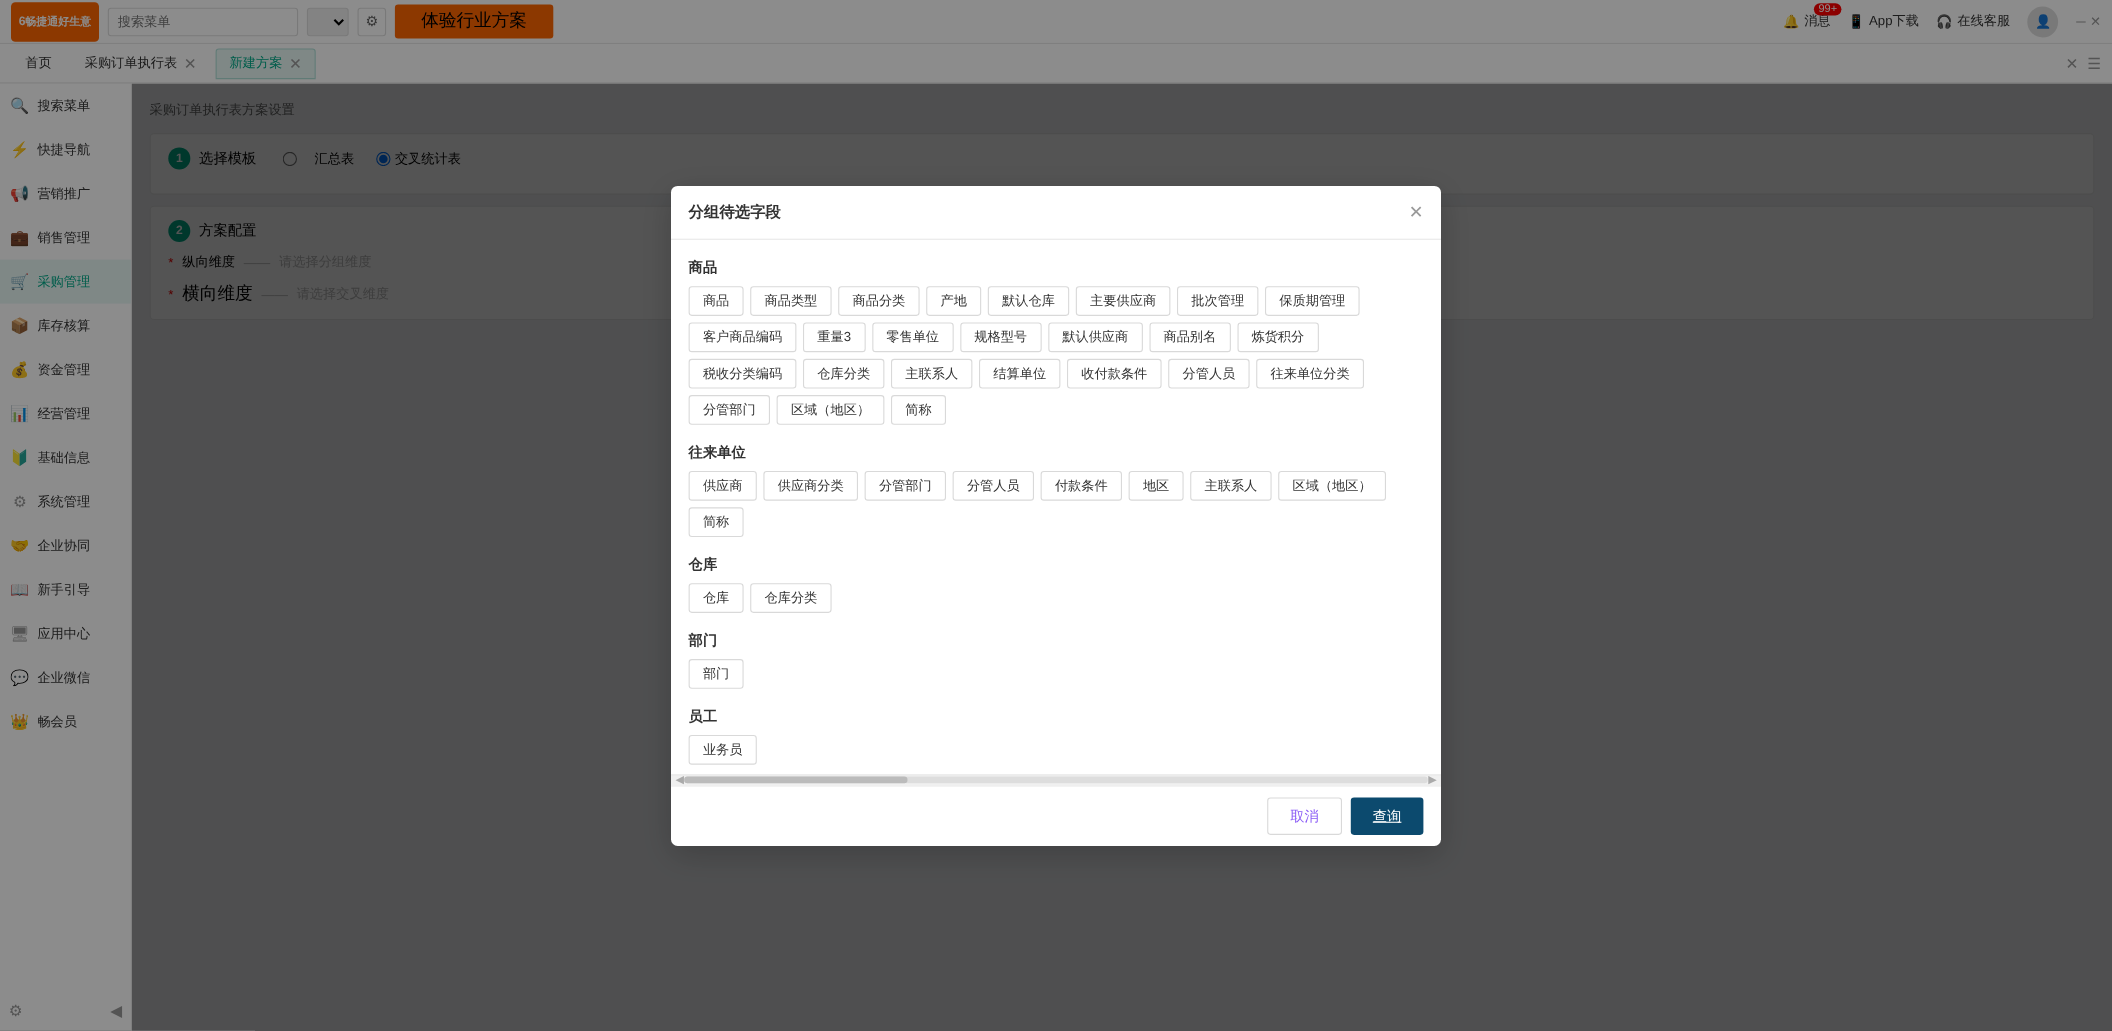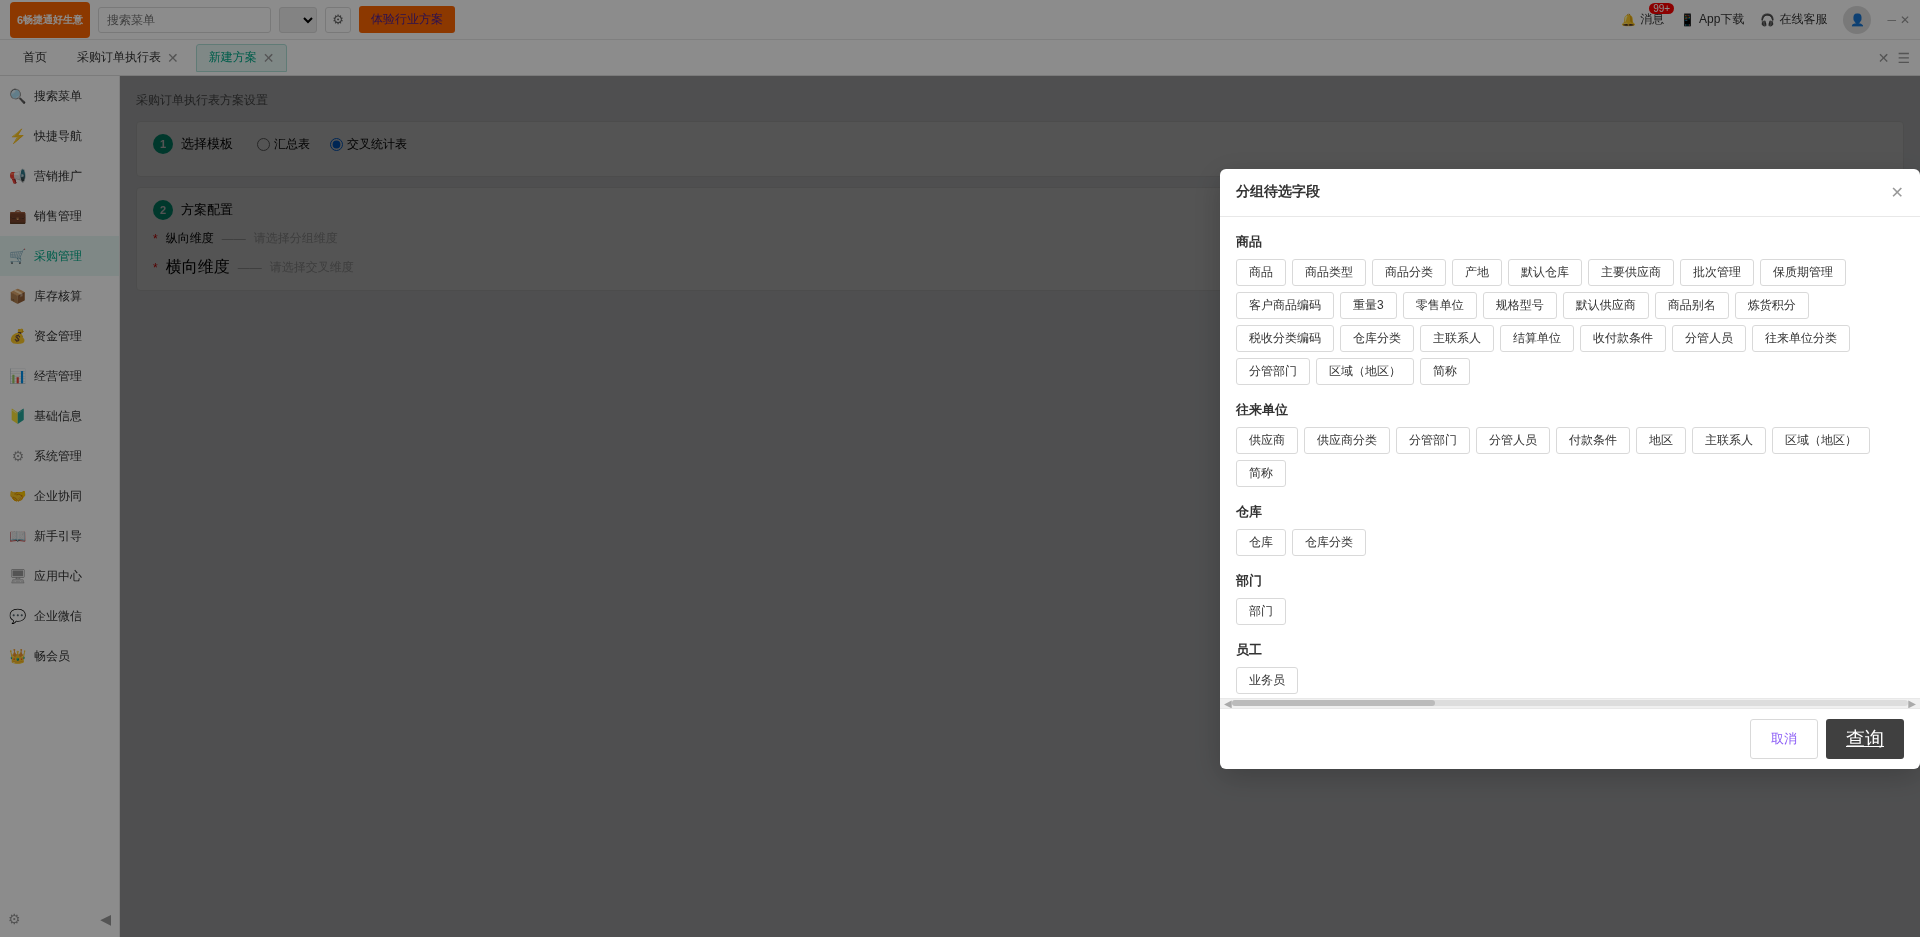--- a/index.html
+++ b/index.html
@@ -49,26 +49,26 @@
       border: 1px solid #ddd;
       border-radius: 3px;
       display: flex;
       align-items: center;
       justify-content: center;
       cursor: pointer;
       color: #666;
     }
     .top-bar-btn {
       background: #f60;
-      color: #4c1d95;
+      color: #000000;
       border: none;
       border-radius: 3px;
-      padding: 5px 12px;
-      cursor: pointer;
-      font-size: 12px;
+      padding: 5px 24px;
+      cursor: pointer;
+      font-size: 16px;
     }
     .top-bar-right {
       margin-left: auto;
       display: flex;
       align-items: center;
       gap: 16px;
       font-size: 12px;
       color: #333;
     }
     .notification-badge {
@@ -173,21 +173,21 @@
     }
 
     
     .modal-backdrop {
       position: fixed;
       top: 0; left: 0; right: 0; bottom: 0;
       background: rgba(0,0,0,0.45);
       z-index: 100;
       display: flex;
       align-items: center;
-      justify-content: flex-end;
+      justify-content: center;
     }
     .modal {
       background: #fff;
       border-radius: 6px;
       width: 700px;
       max-height: 600px;
       display: flex;
       flex-direction: column;
       box-shadow: 0 8px 30px rgba(0,0,0,0.2);
     }
@@ -312,25 +312,25 @@
       padding: 7px 20px;
       background: #fff;
       border: 1px solid #d9d9d9;
       border-radius: 3px;
       cursor: pointer;
       font-size: 13px;
       color: #8b5cf6;
     }
     .btn-confirm {
       padding: 7px 20px;
-      background: #404040;
+      background: #0c4a6e;
       border: none;
       border-radius: 3px;
       cursor: pointer;
-      font-size: 19px;
+      font-size: 13px;
       color: white;
       text-decoration: underline;
     }
   </style>
 </head>
 <body>
 
 <div class="top-bar">
   <div class="top-bar-logo">
     <span>6</span>
@@ -456,21 +456,21 @@
   </div>
 
   <div class="content-area" style="position:relative;">
 
     <div class="page-breadcrumb">采购订单执行表方案设置</div>
 
     <div class="step-section">
       <div class="step-header">
         <div class="step-num">1</div>
         <span class="step-title">选择模板</span>
-        <label style="margin-left:16px;font-size:12px;display:flex;align-items:center;gap:4px;">
+        <label style="margin-left:16px;font-size:12px;display:flex;align-items:center;gap:16px;">
           <input type="radio" style=""> 
             <span>汇总表</span>
         </label>
         <label style="margin-left:12px;font-size:12px;display:flex;align-items:center;gap:4px;">
           <input type="radio" checked="" style=""> 
             <span>交叉统计表</span>
         </label>
       </div>
     </div>
 

